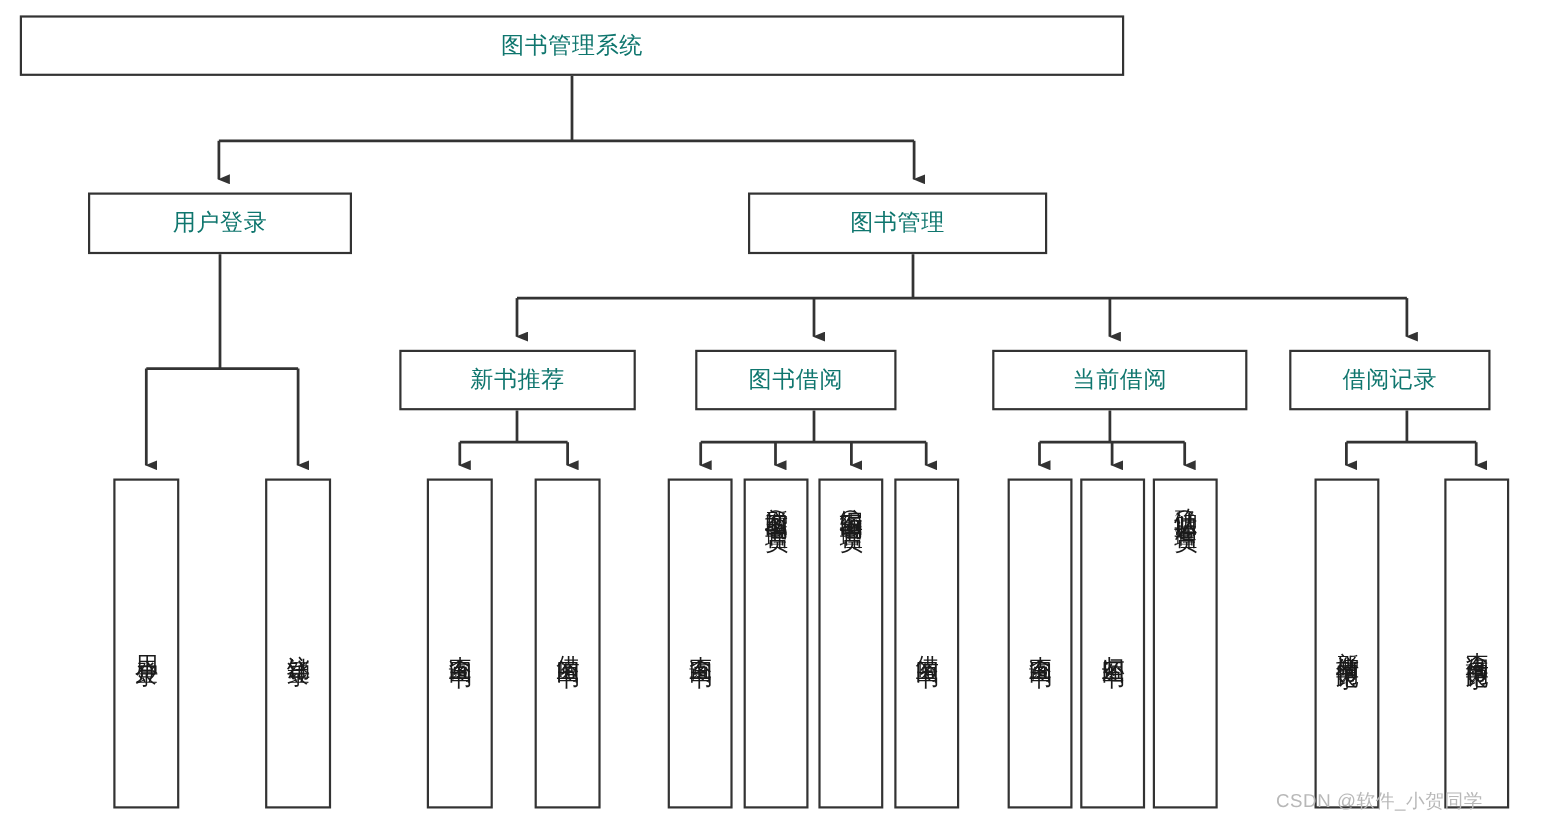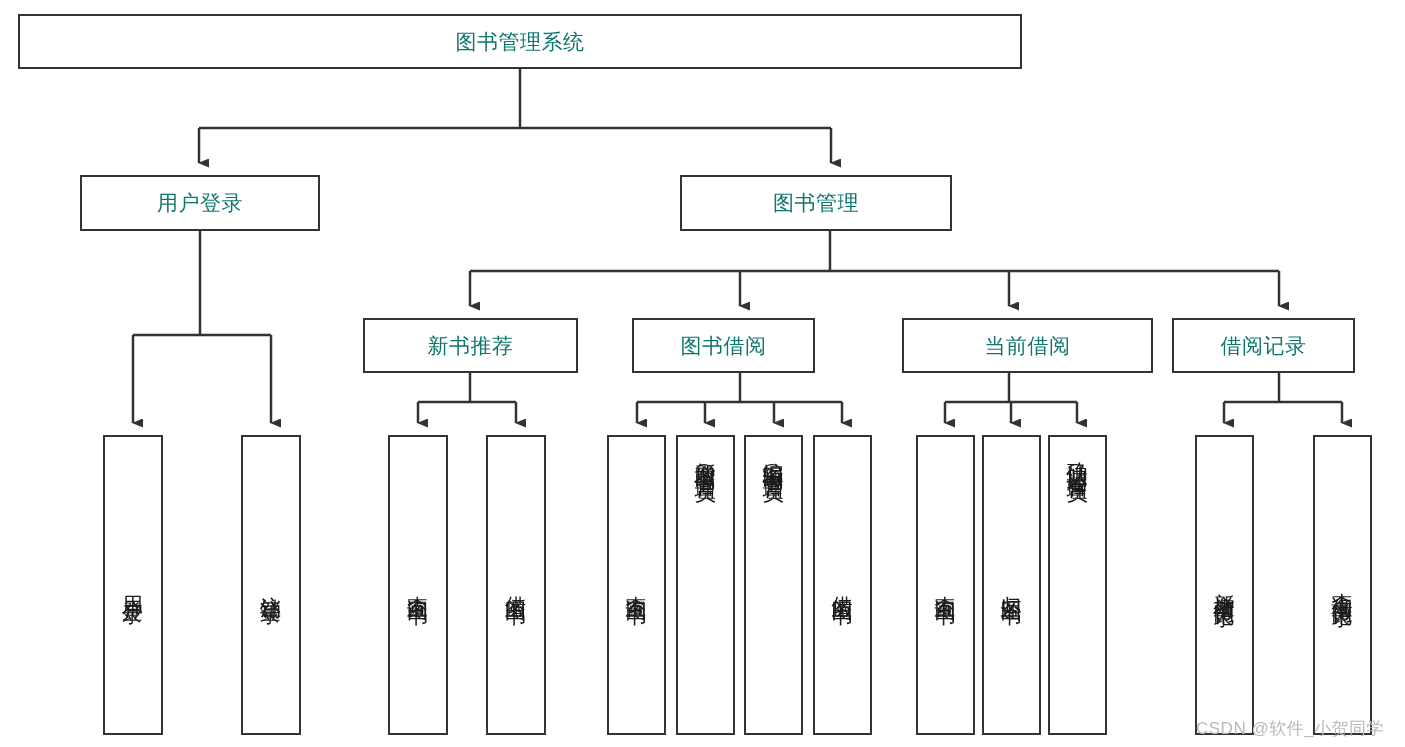--- a/index.html
+++ b/index.html
@@ -148,21 +148,21 @@
   </div>
 
   <div class="node-box" style="left:363px; top:318px; width:215px; height:55px;">
     <span class="node-label-h">新书推荐</span>
   </div>
 
   <div class="node-box" style="left:632px; top:318px; width:183px; height:55px;">
     <span class="node-label-h">图书借阅</span>
   </div>
 
-  <div class="node-box" style="left:902px; top:318px; width:251px; height:55px;">
+  <div class="node-box" style="left:902px; top:318px; width:232px; height:55px;">
     <span class="node-label-h">当前借阅</span>
   </div>
 
   <div class="node-box" style="left:1172px; top:318px; width:183px; height:55px;">
     <span class="node-label-h">借阅记录</span>
   </div>
 
   <div class="node-box vert-box centered" style="left:103px; top:435px; width:60px; height:300px;">
     <span class="node-label-v">用户登录</span>
   </div>
@@ -208,15 +208,15 @@
   </div>
 
   <div class="node-box vert-box centered" style="left:1195px; top:435px; width:59px; height:300px;">
     <span class="node-label-v">新增借阅记录</span>
   </div>
 
   <div class="node-box vert-box centered" style="left:1313px; top:435px; width:59px; height:300px;">
     <span class="node-label-v">查询借阅记录</span>
   </div>
 
-  <div class="watermark" style="left:1196px; top:717px;">CSDN @软件_小贺同学</div>
+  <div class="watermark" style="left:1160px; top:717px;">CSDN @软件_小贺同学</div>
 
 </div>
 
 </body></html>

